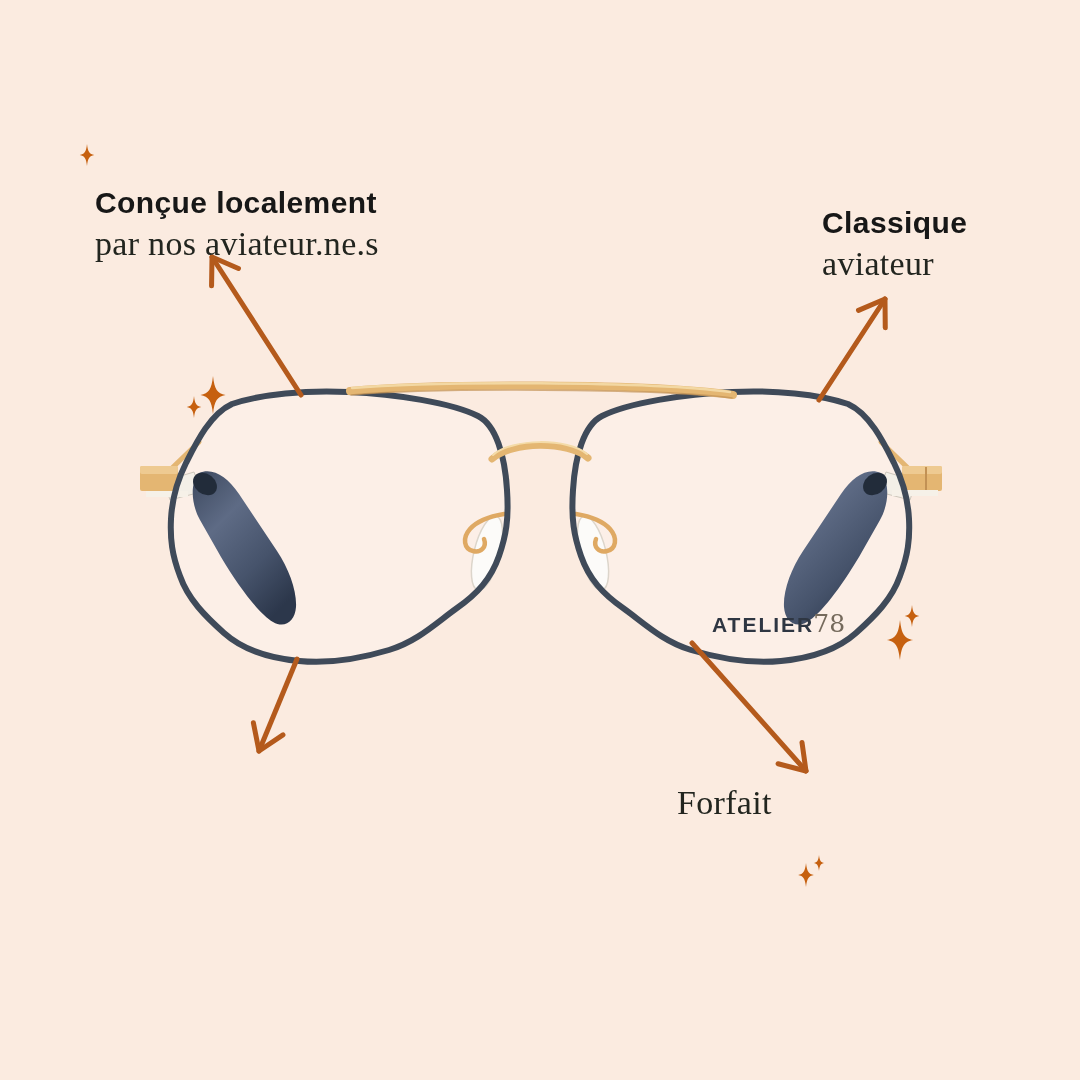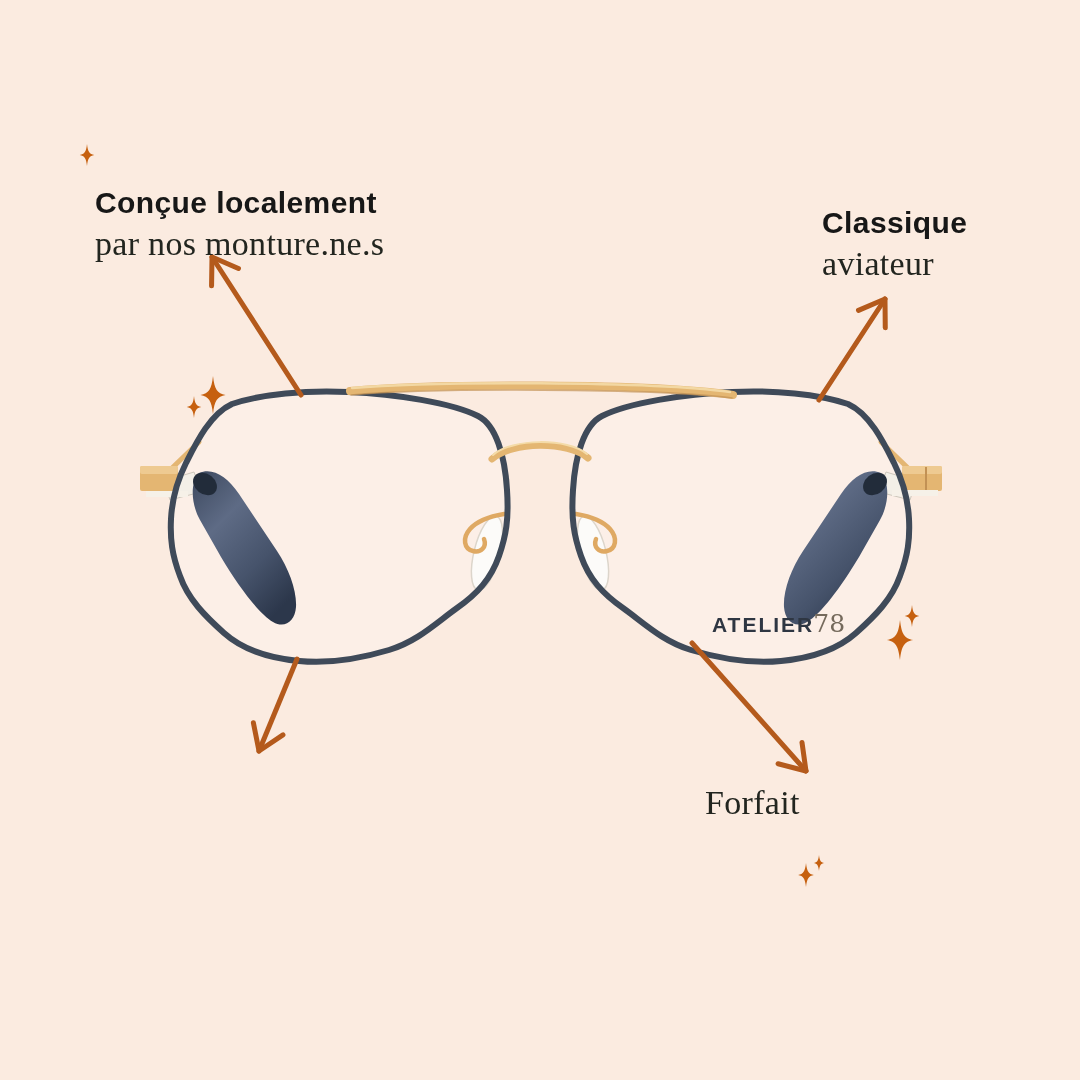--- a/index.html
+++ b/index.html
@@ -19,21 +19,21 @@
     color:#171717;line-height:1.38;
   }
   .serif{
     font-family:"Liberation Serif","DejaVu Serif",serif;
     font-weight:400;font-size:34px;letter-spacing:.3px;
     color:#22251F;line-height:1.22;
   }
   .c-tl{left:95px;top:150px;margin-top:32px;}
   .c-tr{left:822px;top:202px;}
   .c-bl{left:157px;top:758px;}
-  .c-br{left:677px;top:782px;margin-left:28px;}
+  .c-br{left:677px;top:782px;}
 </style>
 </head>
 <body>
 
 <div id="canvas">
 
   <svg id="art" viewBox="0 0 1080 1080" xmlns="http://www.w3.org/2000/svg">
     <defs>
       <marker id="ah" markerUnits="userSpaceOnUse" markerWidth="44" markerHeight="44" refX="31" refY="22" orient="auto">
         <path d="M 7 6 L 31 22 L 7 38" fill="none" stroke="#B45A1C" stroke-width="5" stroke-linecap="round" stroke-linejoin="round"></path>
@@ -113,21 +113,21 @@
       <use href="#spark" transform="translate(213 395) scale(19)"></use>
       <use href="#spark" transform="translate(912 616) scale(11)"></use>
       <use href="#spark" transform="translate(900 640) scale(20)"></use>
       <use href="#spark" transform="translate(806 875) scale(12)"></use>
       <use href="#spark" transform="translate(819 863) scale(8)"></use>
     </g>
   </svg>
 
   <div class="callout c-tl">
     <span class="line sans">Conçue localement</span>
-    <span class="line serif">par nos monture.ne.s</span>
+    <span class="line serif">par nos aviateur.ne.s</span>
   </div>
 
   <div class="callout c-tr">
     <span class="line sans">Classique</span>
     <span class="line serif">aviateur</span>
   </div>
 
 
   <div class="callout c-br">
     <span class="line serif">Forfait</span>

